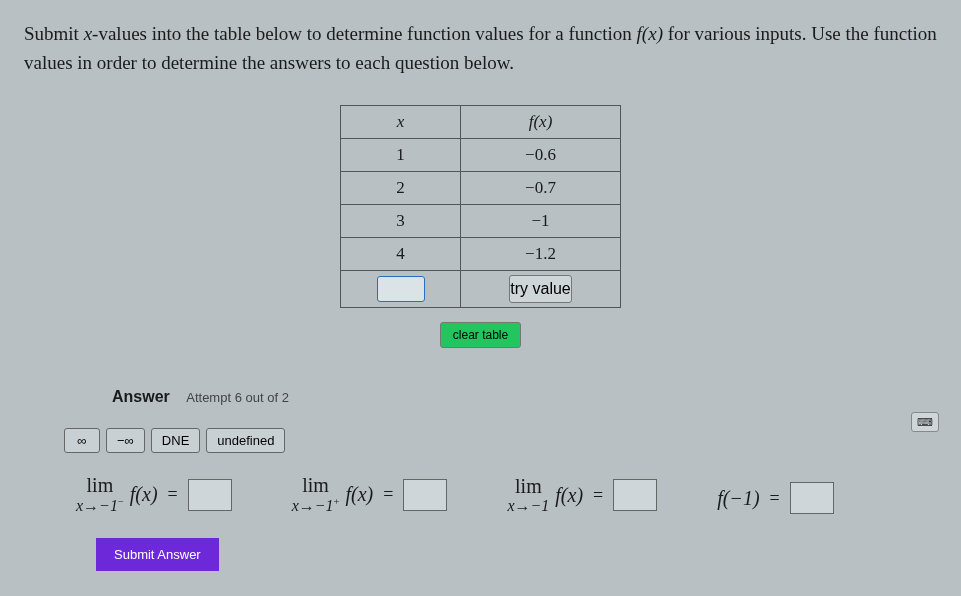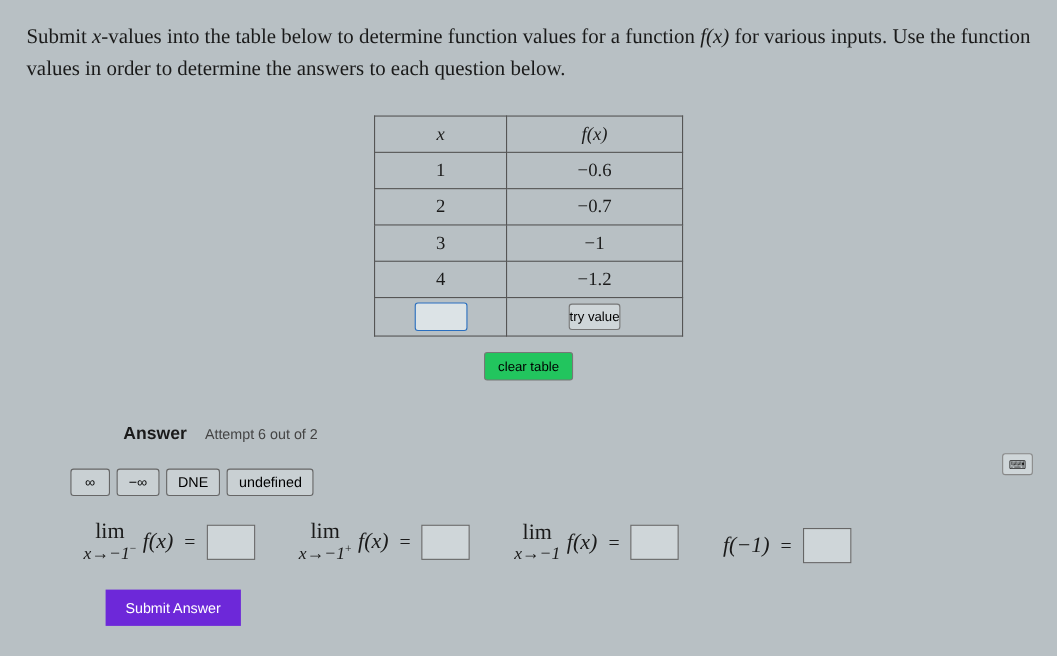--- a/index.html
+++ b/index.html
@@ -49,21 +49,21 @@
       border: 1.5px solid #2a6fbf;
       border-radius: 3px;
       background: #dce3e6;
       text-align: center;
       font-size: 14px;
       font-family: inherit;
     }
     .try-btn {
       border: 1px solid #777;
       background: #cfd6d9;
-      font-size: 12px;
+      font-size: 16px;
       padding: 4px 0;
       border-radius: 3px;
       cursor: pointer;
       font-family: Arial, sans-serif;
     }
     .clear-wrap {
       display: flex;
       justify-content: center;
       margin-bottom: 40px;
     }
@@ -102,21 +102,21 @@
       padding: 4px 10px;
       font-size: 13px;
       border-radius: 3px;
       cursor: pointer;
       font-family: Arial, sans-serif;
       min-width: 36px;
       text-align: center;
     }
     .limits-row {
       display: flex;
-      gap: 40px;
+      gap: 60px;
       margin-left: 52px;
       align-items: flex-end;
       font-family: Georgia, serif;
     }
     .limit-group {
       display: flex;
       align-items: center;
       gap: 6px;
     }
     .limit-expr {

